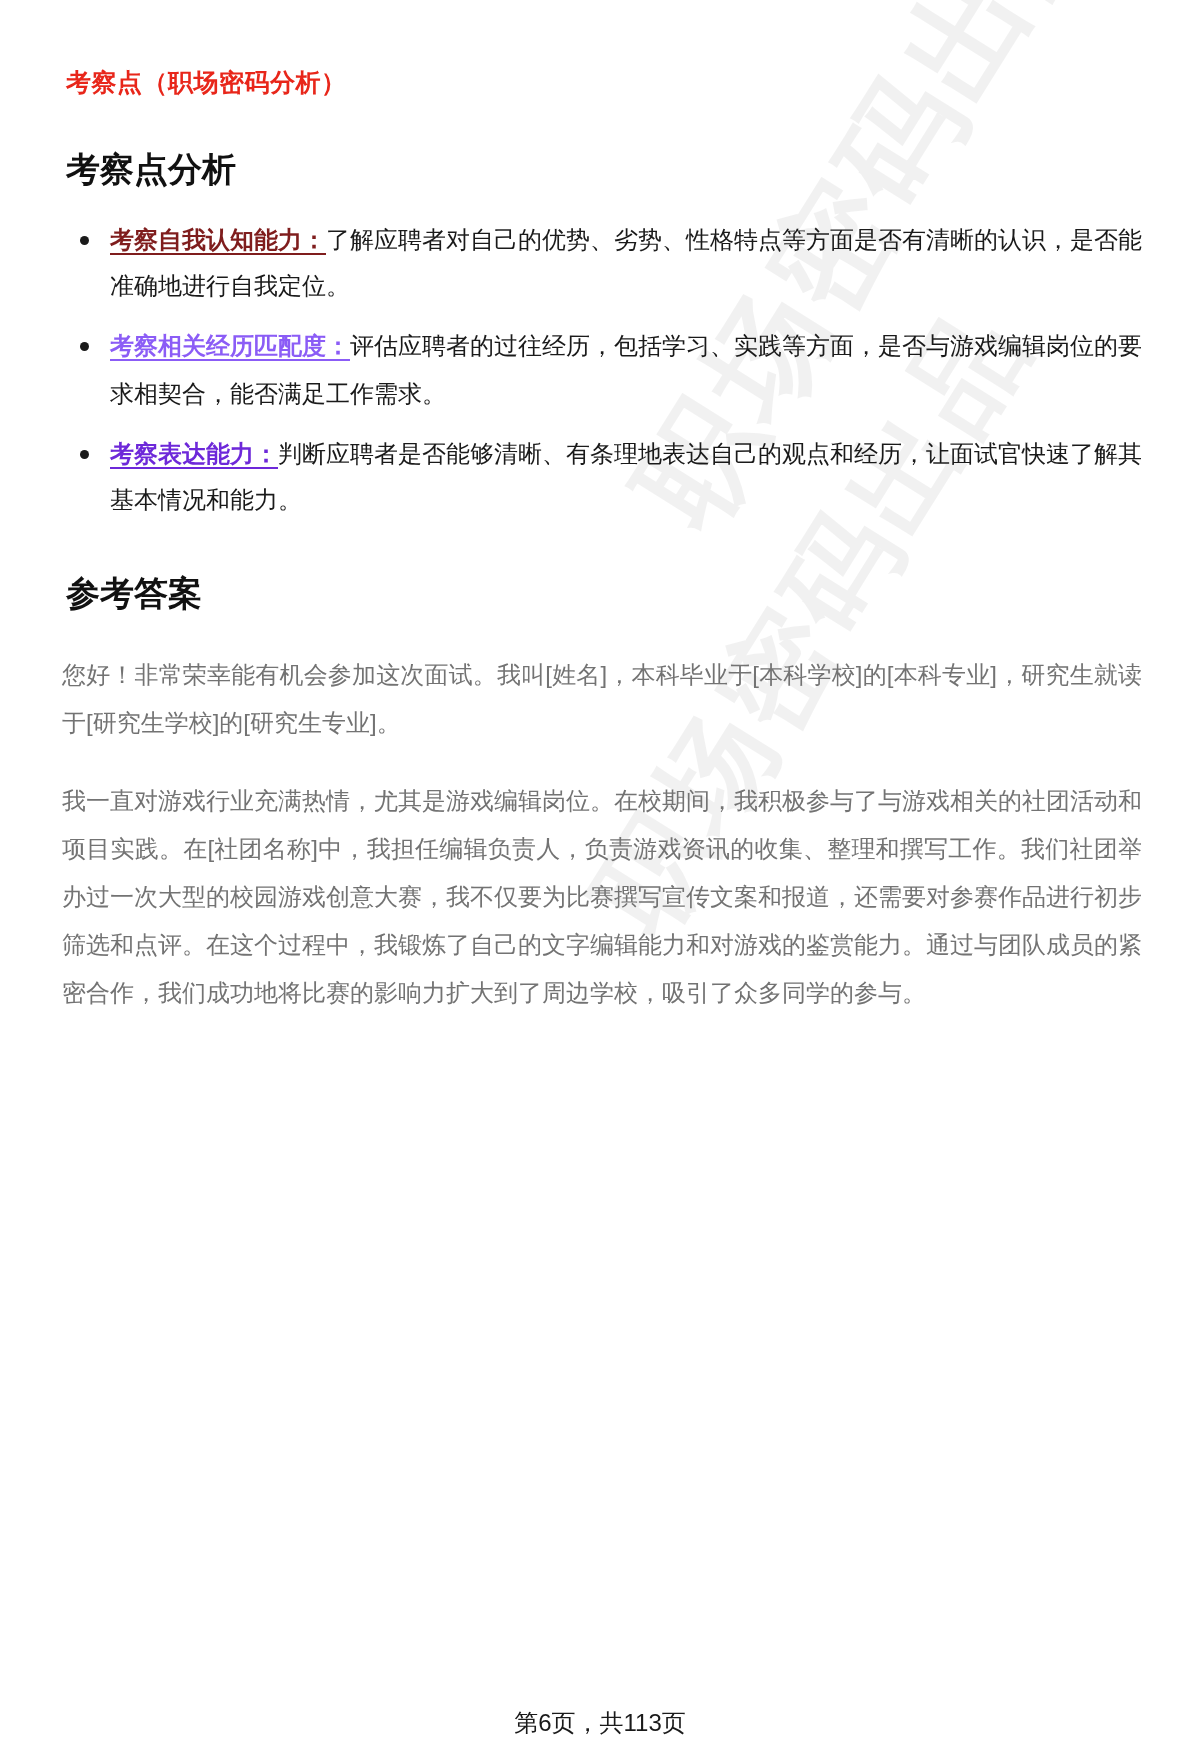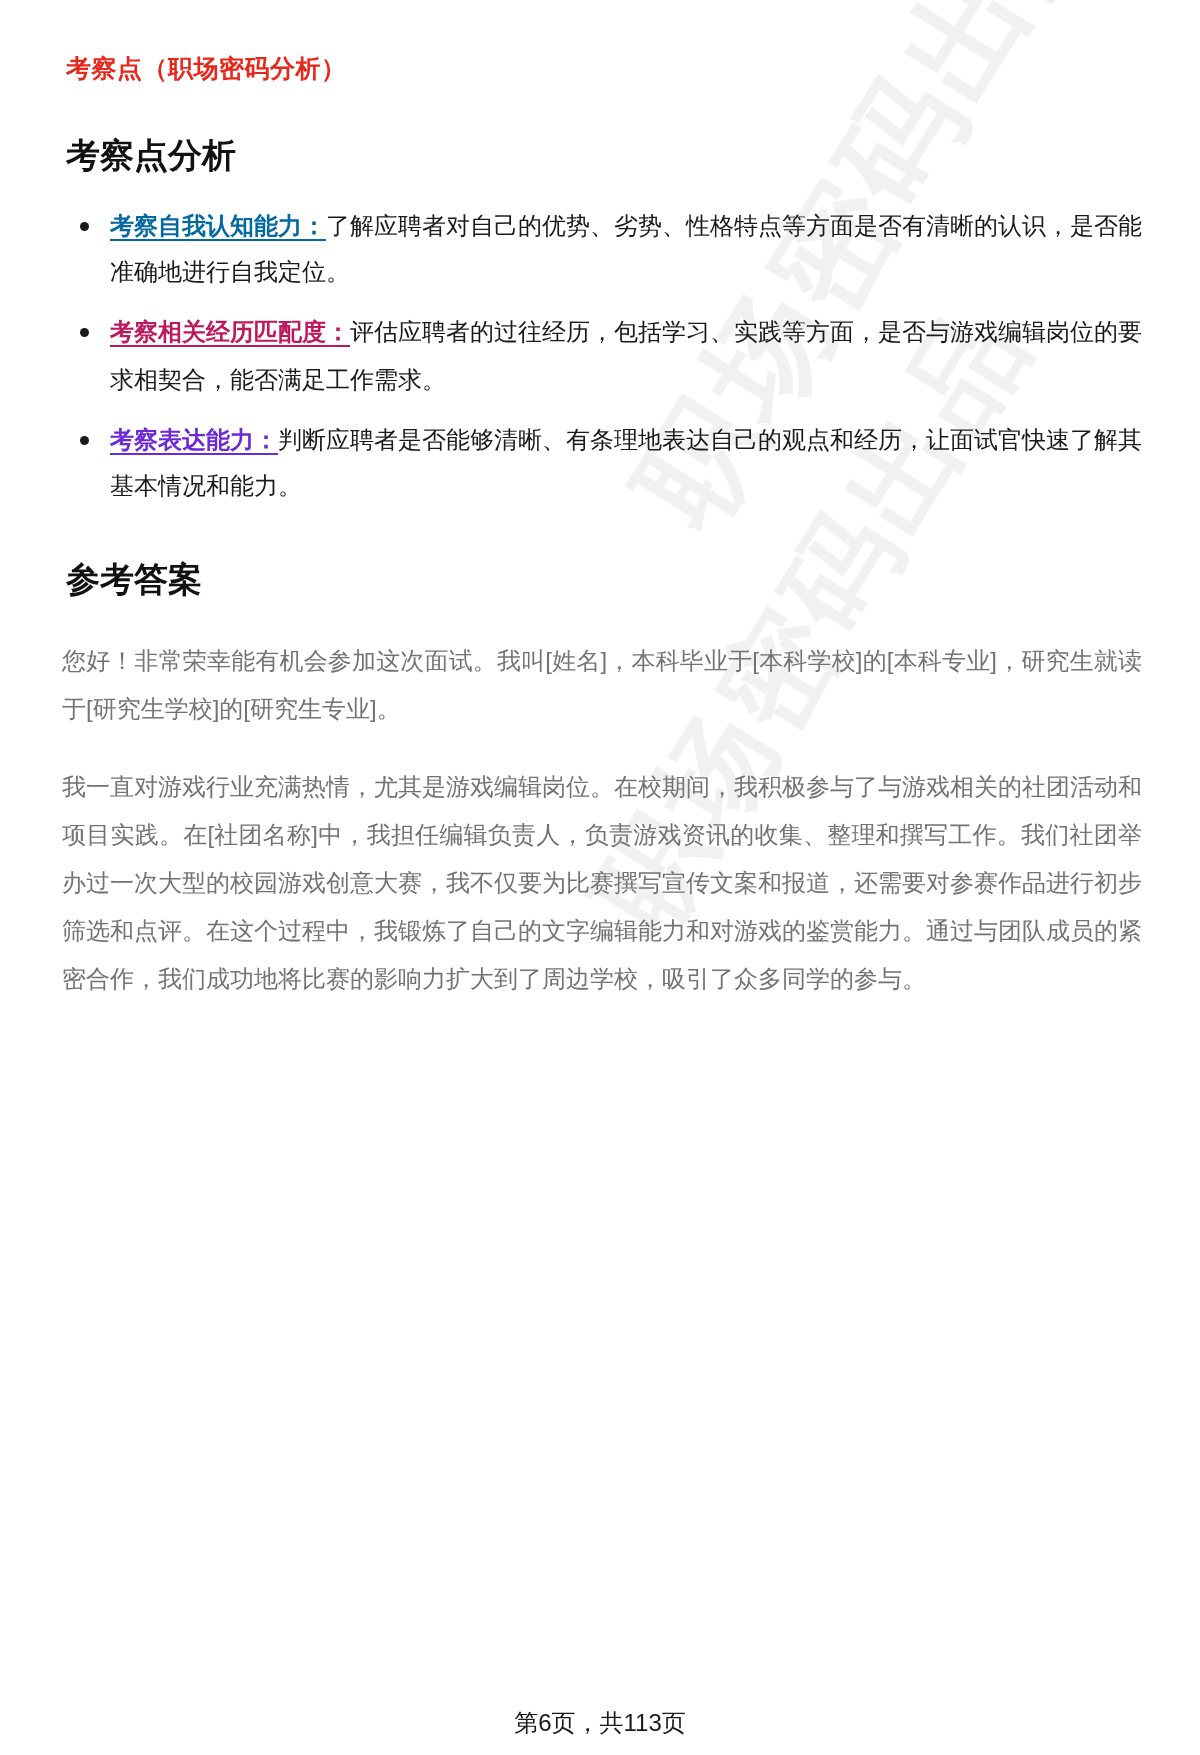--- a/index.html
+++ b/index.html
@@ -58,21 +58,21 @@
     position: relative;
     z-index: 2;
     padding: 0 58px;
   }
 
   .doc-title {
     color: #e8261a;
     font-weight: 700;
     font-size: 25px;
     letter-spacing: 0.5px;
-    padding-top: 52px;
+    padding-top: 66px;
     margin: 0 0 0 8px;
     line-height: 1.3;
   }
 
   .section-heading {
     font-size: 34px;
     font-weight: 700;
     color: #111111;
     margin: 48px 0 0 8px;
     line-height: 1.3;
@@ -105,22 +105,22 @@
     height: 9px;
     border-radius: 50%;
     background: #1a1a1a;
   }
 
   .lead {
     font-weight: 700;
     text-decoration: underline;
     text-underline-offset: 5px;
   }
-  .lead-red   { color: #0369a1; }
-  .lead-blue  { color: #be185d; font-family: Liberation Mono, monospace; }
+  .lead-red   { color: #7f1d1d; }
+  .lead-blue  { color: #8b5cf6; font-family: Liberation Mono, monospace; }
   .lead-green { color: #6d28d9; }
 
   p.body-par {
     font-size: 24px;
     line-height: 2.0;
     color: #737373;
     margin: 30px 0 0 4px;
     text-align: justify;
     text-justify: inter-ideograph;
   }

